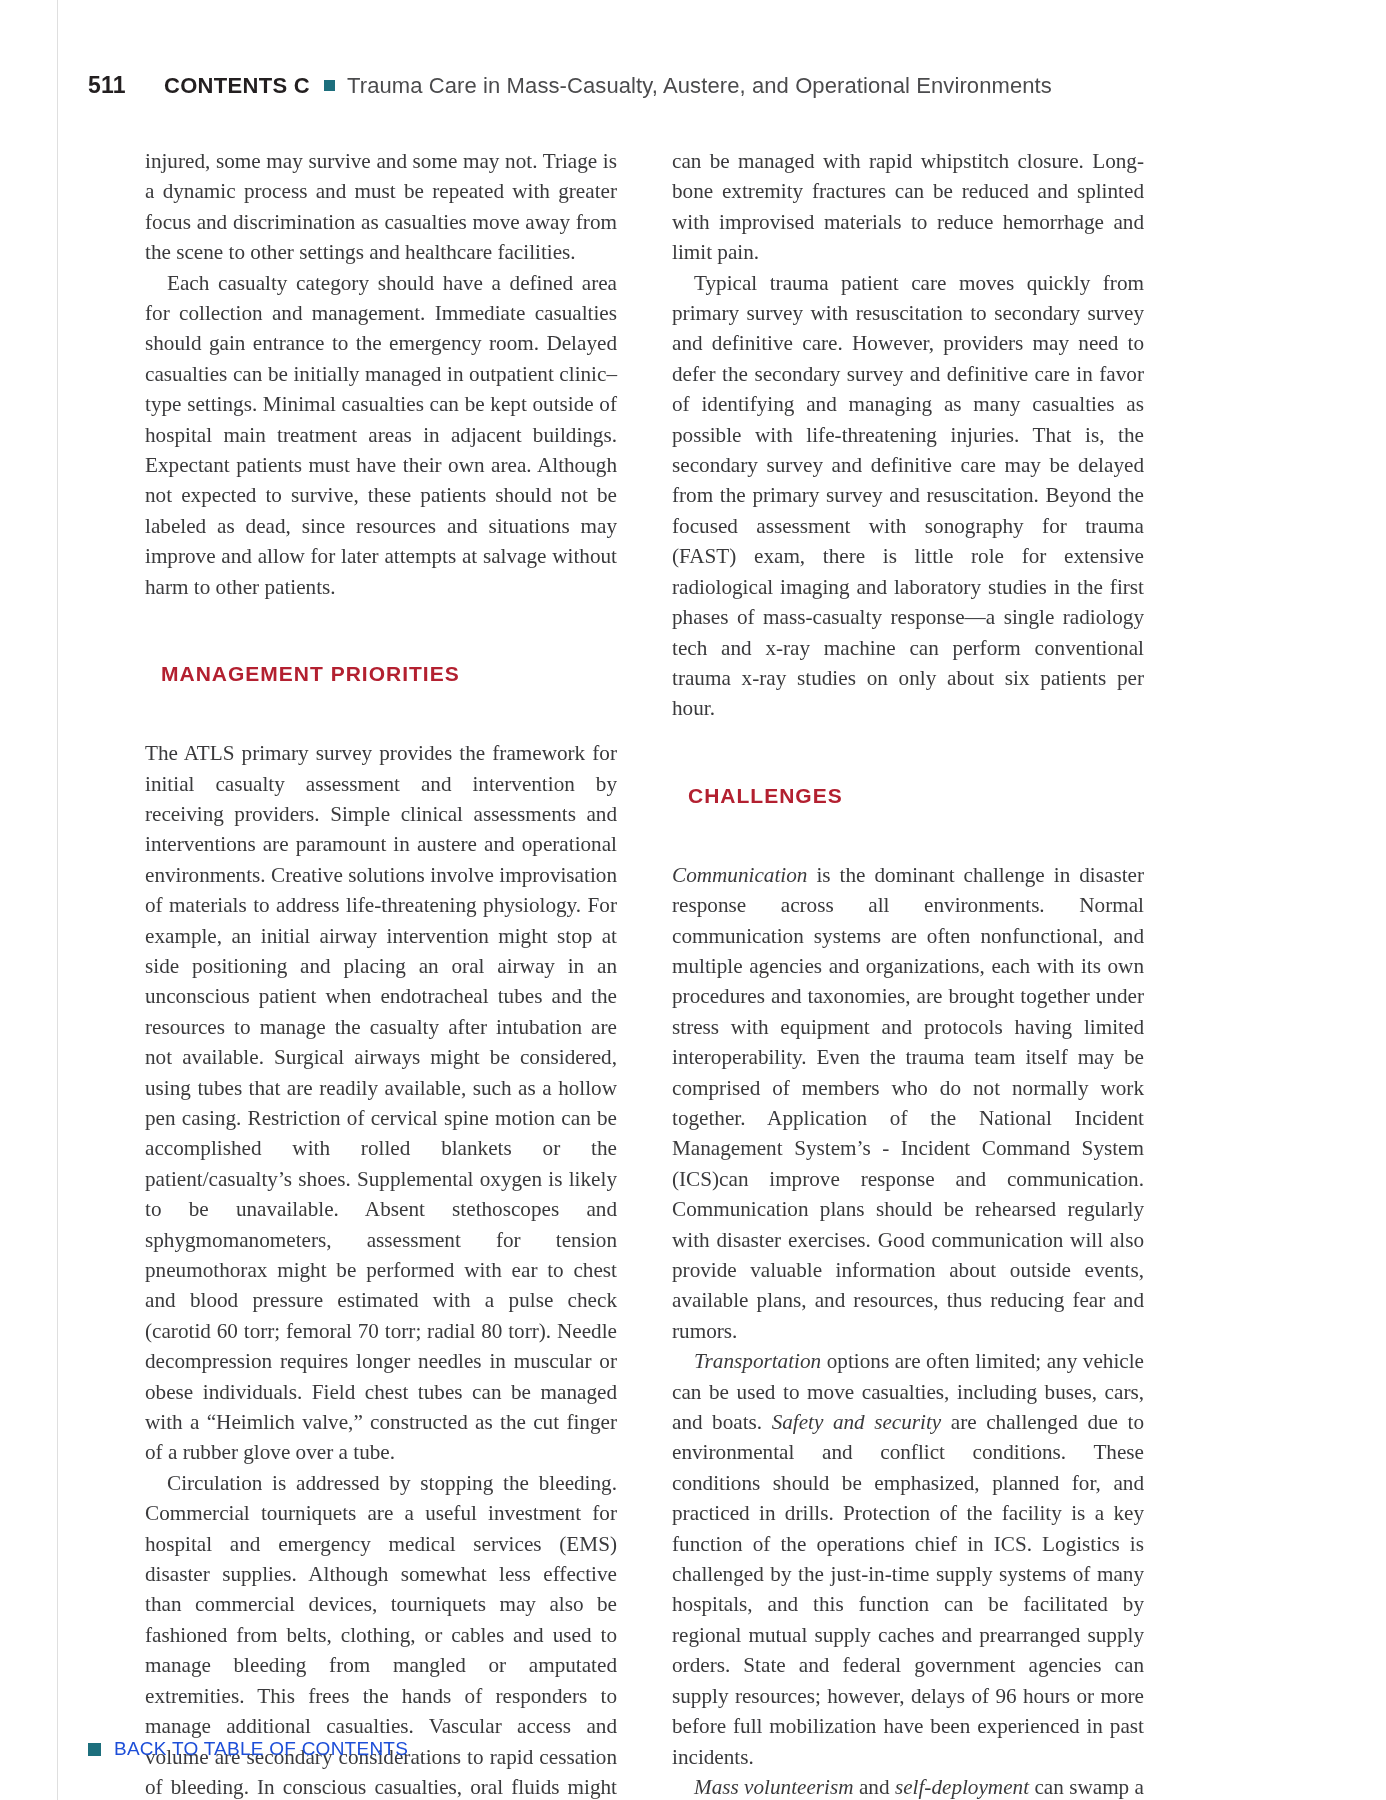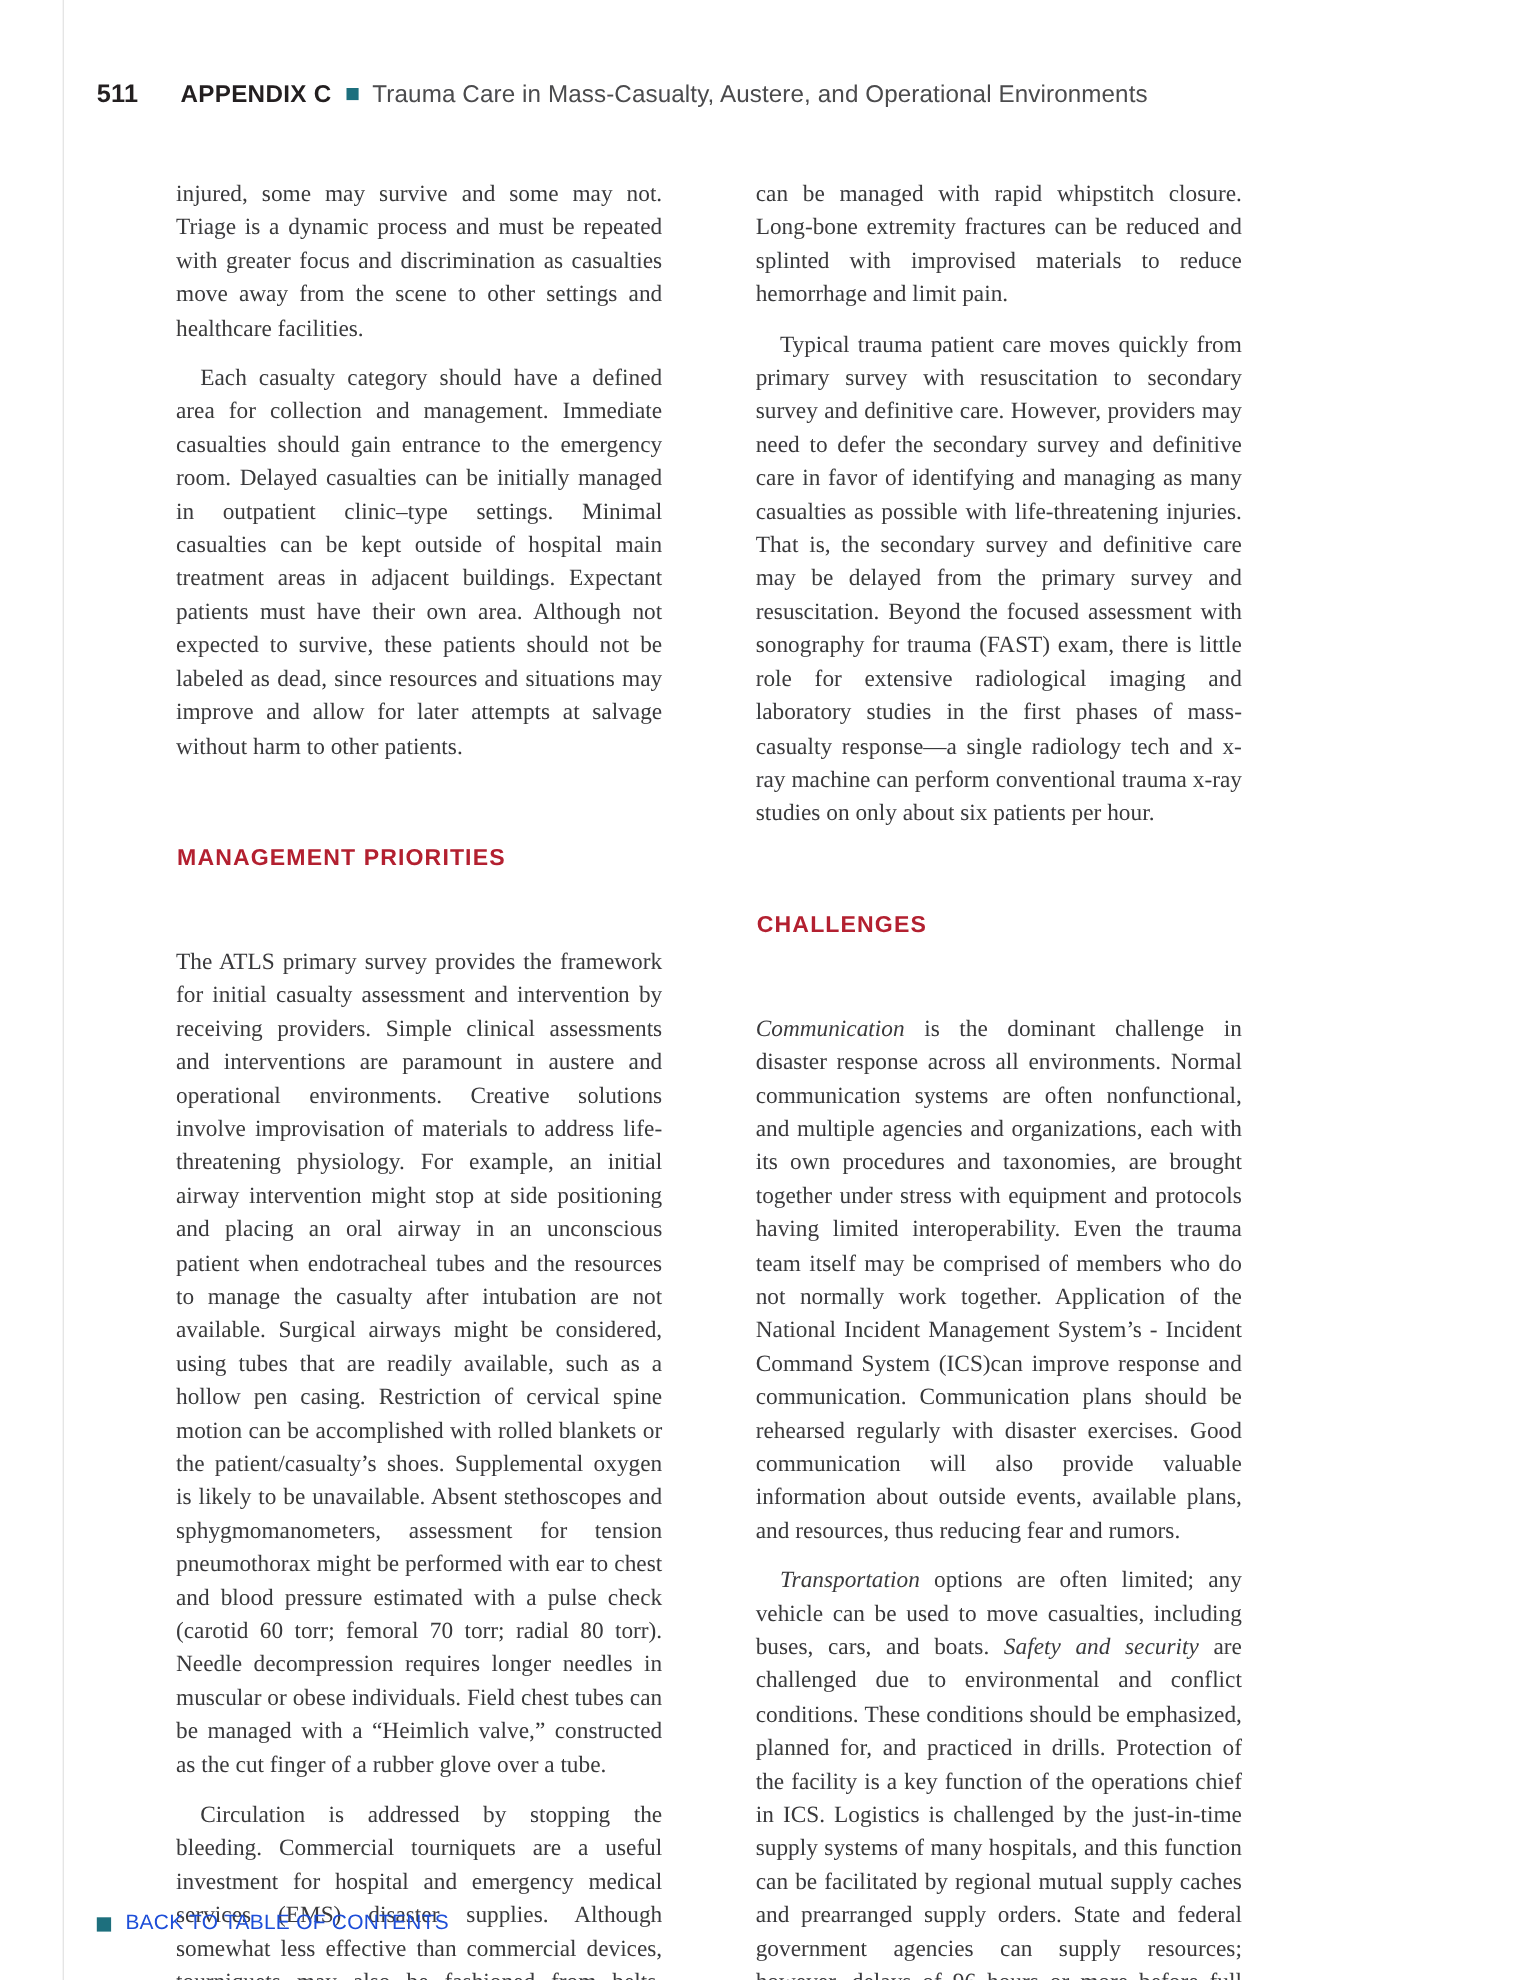--- a/index.html
+++ b/index.html
@@ -89,21 +89,21 @@
     height: 1400px;
     display: flex;
     gap: 55px;
   }
   .col {
     width: 472px;
     flex: 0 0 472px;
   }
 
   p.body {
-    margin: 15px;
+    margin: 0;
     font-family: "Liberation Serif", serif;
     font-size: 21.2px;
     line-height: 30.4px;
     text-align: justify;
     text-justify: inter-word;
     color: #3a3a3c;
     hyphens: none;
   }
   p.body + p.body {
     text-indent: 22px;
@@ -150,21 +150,21 @@
 </style>
 </head>
 <body>
 
 <div class="page">
 
   <div class="edge-rule"></div>
 
   <div class="running-head">
     <span class="folio">511</span>
-    <span class="rh-appendix">APPENDIX C</span>
+    <span class="rh-appendix">CONTENTS C</span>
     <span class="rh-bullet"></span>
     <span class="rh-title">Trauma Care in Mass-Casualty, Austere, and Operational Environments</span>
   </div>
 
   <div class="columns">
 
     <div class="col">
       <p class="body">injured, some may survive and some may not. Triage is a dynamic process and must be repeated with greater focus and discrimination as casualties move away from the scene to other settings and healthcare facilities.</p>
       <p class="body">Each casualty category should have a defined area for collection and management. Immediate casualties should gain entrance to the emergency room. Delayed casualties can be initially managed in outpatient clinic–type settings. Minimal casualties can be kept outside of hospital main treatment areas in adjacent buildings. Expectant patients must have their own area. Although not expected to survive, these patients should not be labeled as dead, since resources and situations may improve and allow for later attempts at salvage without harm to other patients.</p>
 

